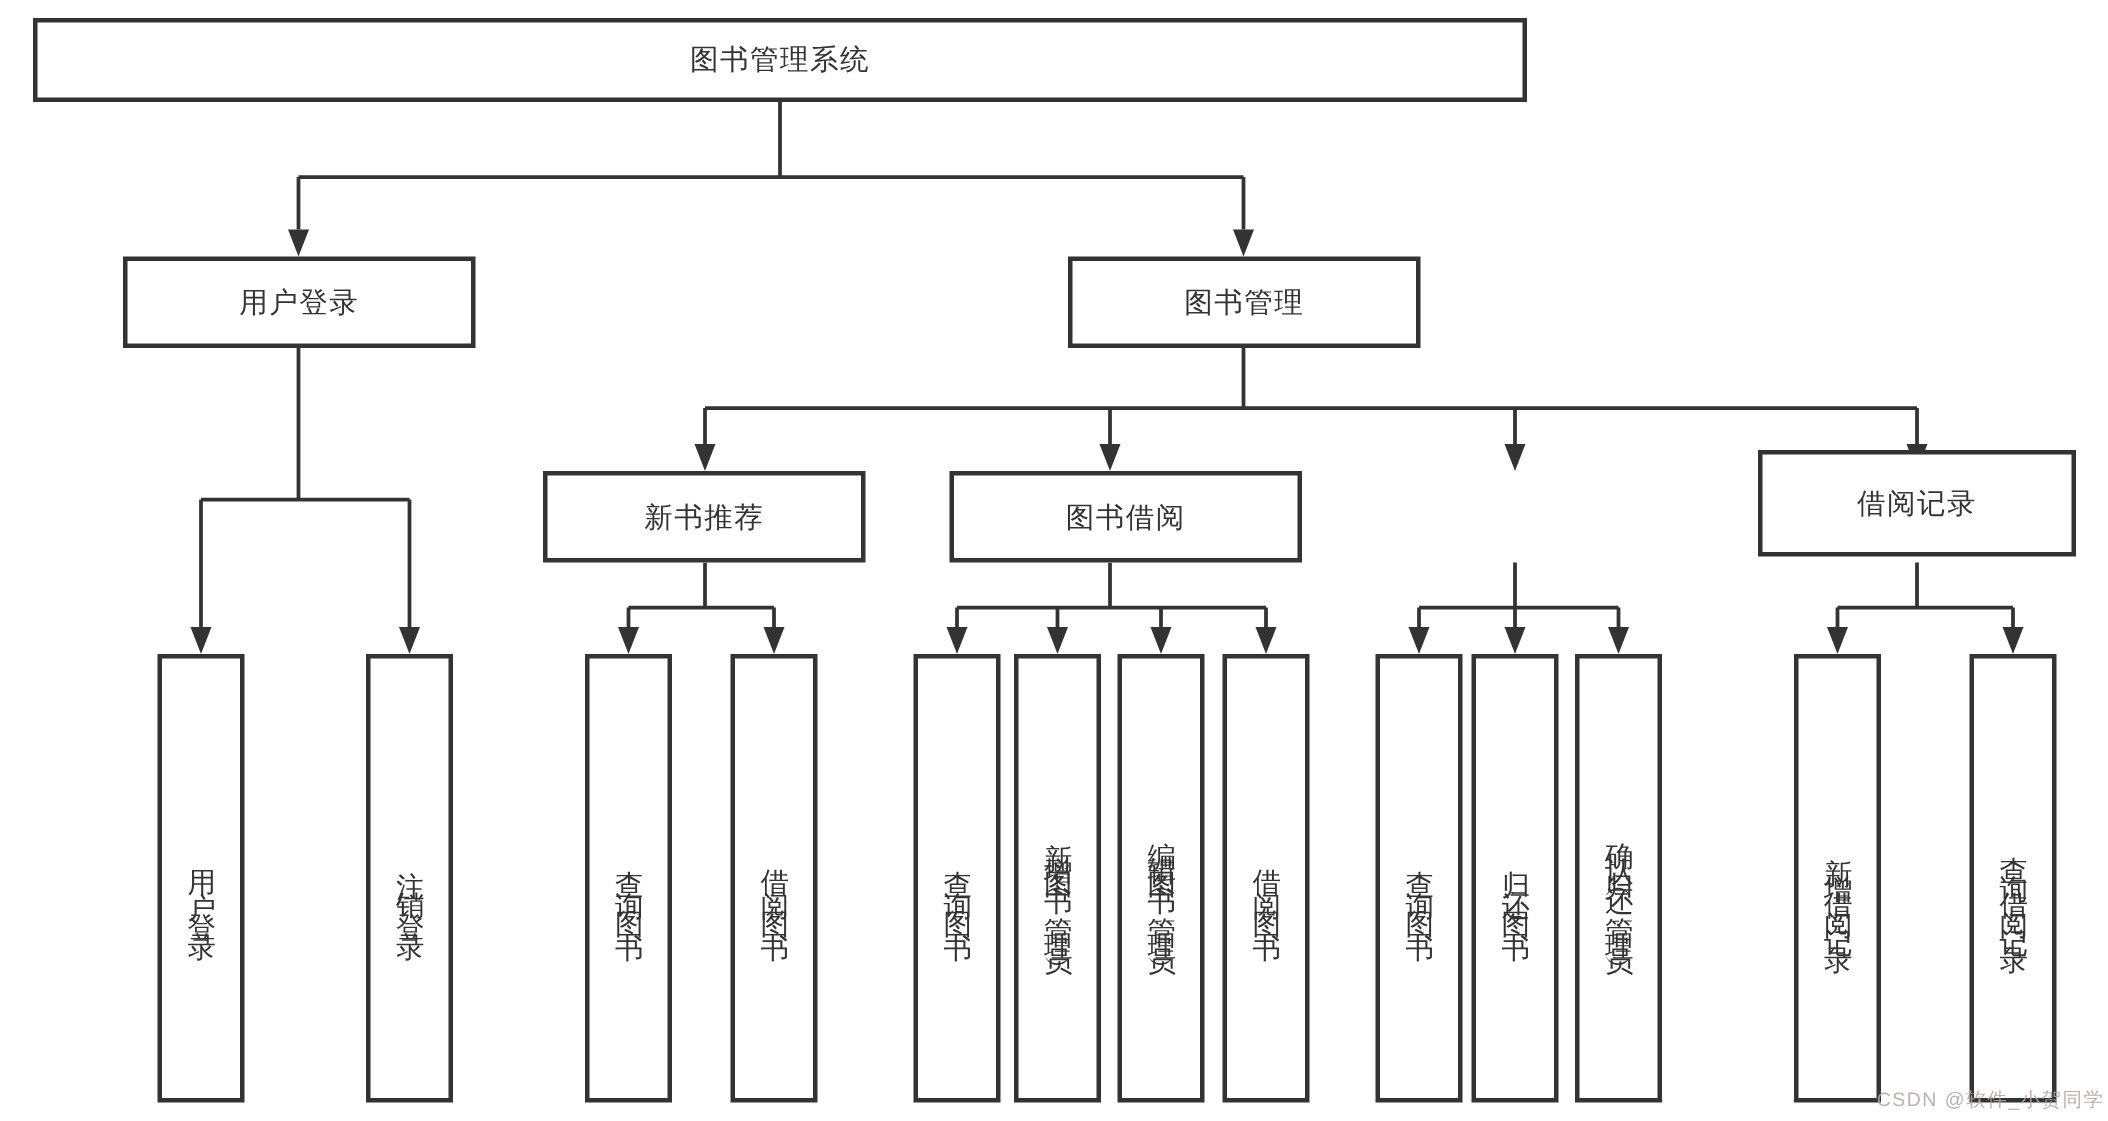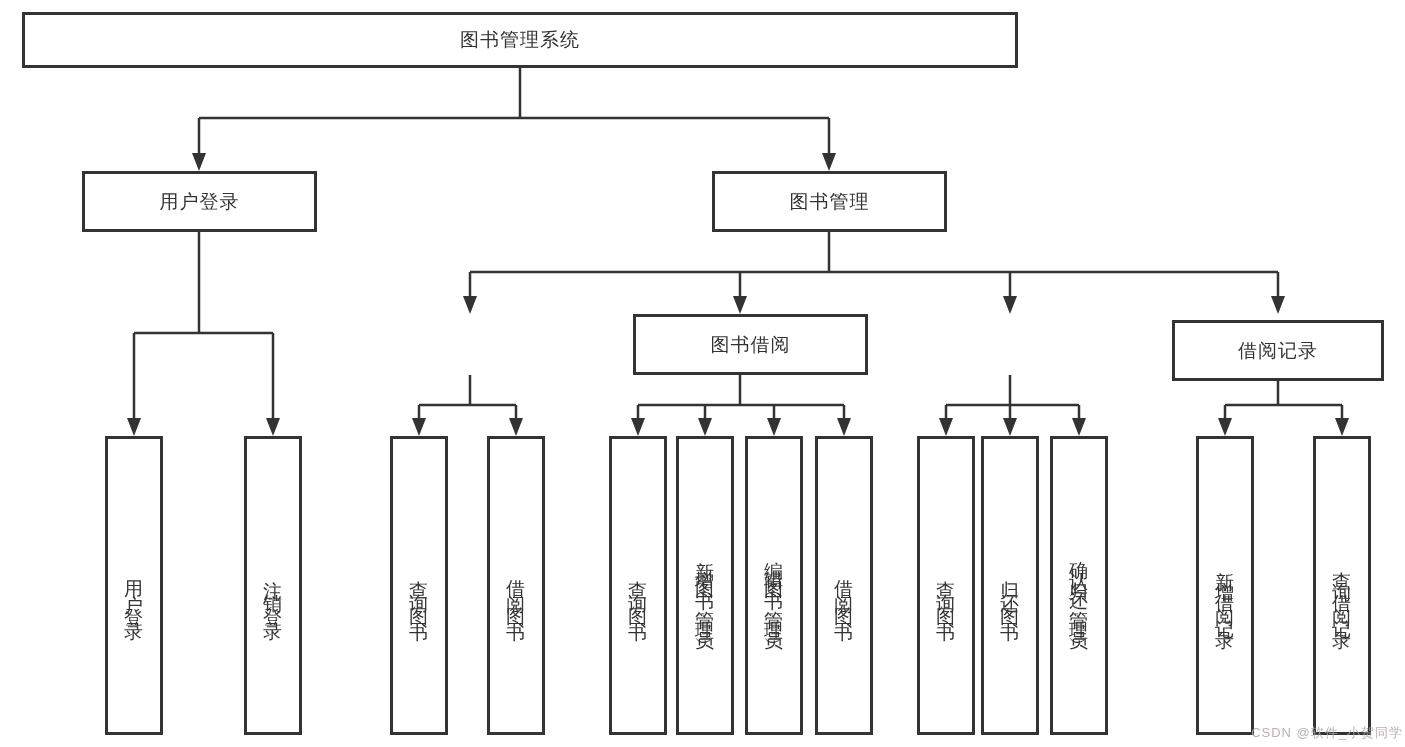--- a/index.html
+++ b/index.html
@@ -90,24 +90,27 @@
     <span class="label">图书管理系统</span>
   </div>
 
   <div class="node h" style="left:82px;top:171px;width:235px;height:61px">
     <span class="label">用户登录</span>
   </div>
   <div class="node h" style="left:712px;top:171px;width:235px;height:61px">
     <span class="label">图书管理</span>
   </div>
 
+  <div class="node h" style="left:362px;top:314px;width:215px;height:61px">
+    <span class="label">新书推荐</span>
+  </div>
   <div class="node h" style="left:633px;top:314px;width:235px;height:61px">
     <span class="label">图书借阅</span>
   </div>
-  <div class="node h" style="left:1172px;top:320px;width:212px;height:61px">
+  <div class="node h" style="left:1172px;top:300px;width:212px;height:71px">
     <span class="label">借阅记录</span>
   </div>
 
   <div class="node leaf sp4" style="left:105px">
     <span class="label">用户登录</span>
   </div>
   <div class="node leaf sp4" style="left:244px">
     <span class="label">注销登录</span>
   </div>
 

